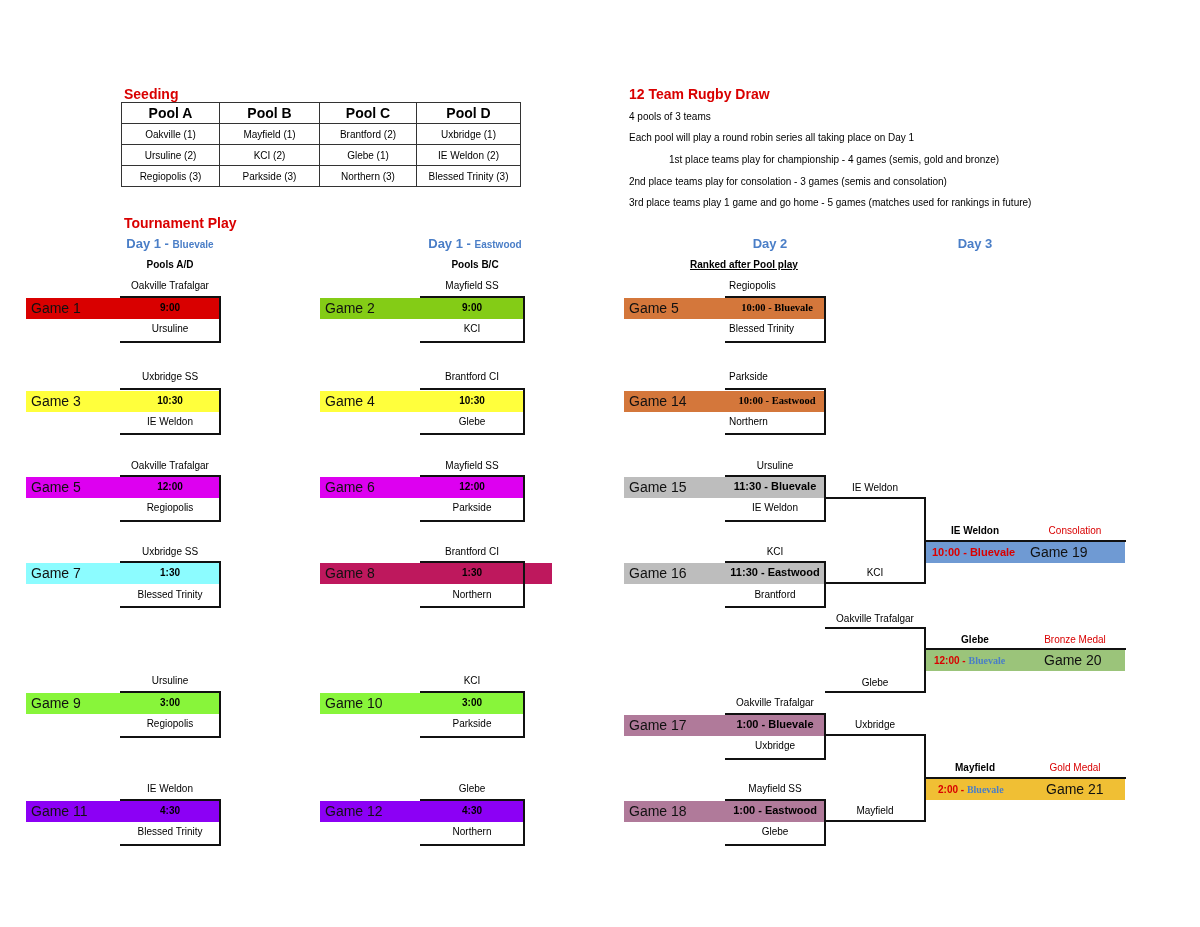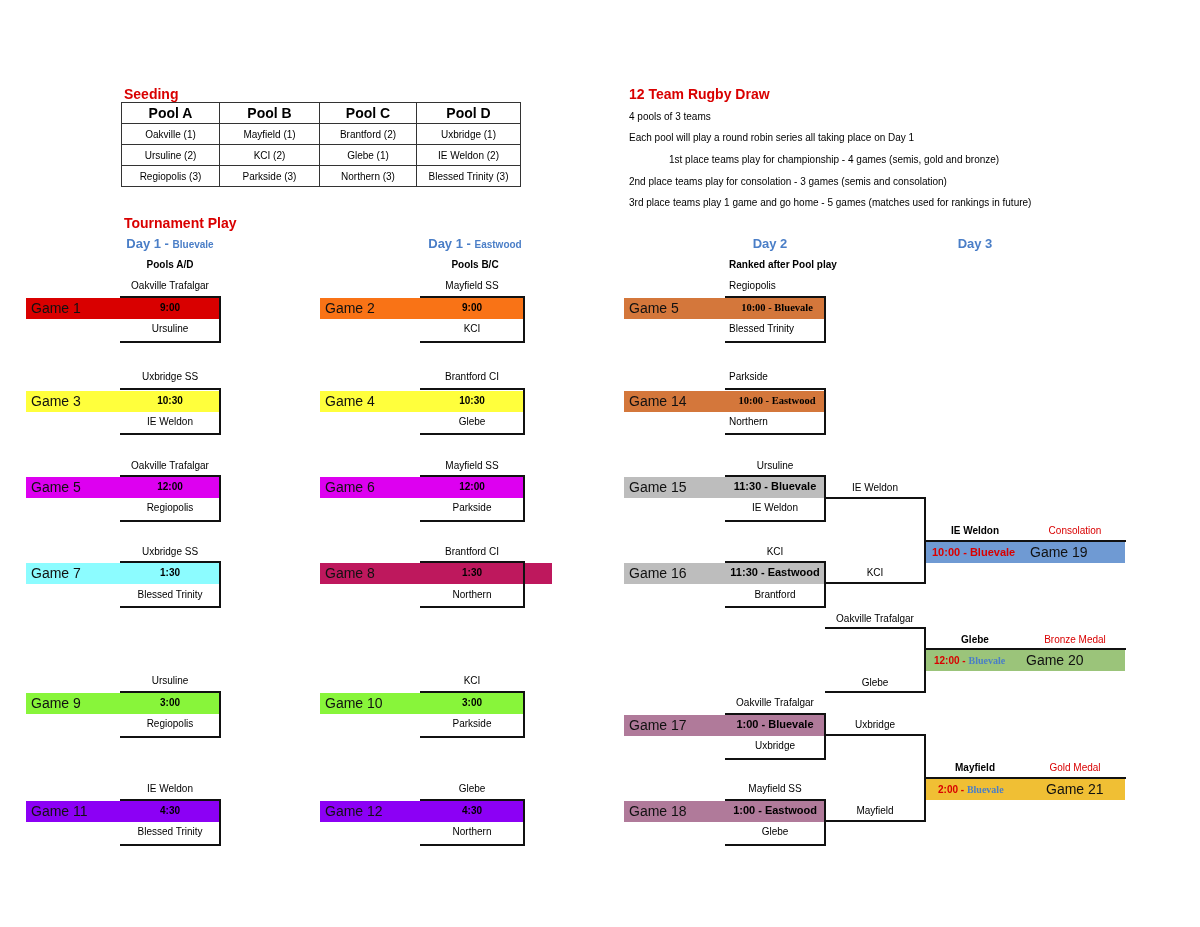--- a/index.html
+++ b/index.html
@@ -66,34 +66,34 @@
 
 <div class="abs red-title" style="left:124px;top:215px;">Tournament Play</div>
 
 <div class="abs day" style="left:80px;top:236px;width:180px;"><span>Day 1 - </span><small>Bluevale</small></div>
 <div class="abs sub" style="left:80px;top:259px;width:180px;">Pools A/D</div>
 
 <div class="abs day" style="left:380px;top:236px;width:190px;"><span>Day 1 - </span><small>Eastwood</small></div>
 <div class="abs sub" style="left:380px;top:259px;width:190px;">Pools B/C</div>
 
 <div class="abs day" style="left:730px;top:236px;width:80px;text-align:center;">Day 2</div>
-<div class="abs sub" style="left:729px;top:259px;">Ranked after Pool play</div>
+<div class="abs sub" style="left:690px;top:259px;text-decoration:underline;">Ranked after Pool play</div>
 
 <div class="abs day" style="left:935px;top:236px;width:80px;">Day 3</div>
 
 <div class="abs team" style="left:120px;top:280px;width:100px;">Oakville Trafalgar</div>
 <div class="bar" style="left:26px;top:298px;width:194px;background:#d90000;text-decoration:underline;">
     <span class="glabel">Game 1</span>
     <span class="time" style="left:94px;width:100px;">9:00</span>
   </div>
 <div class="box" style="left:120px;top:296px;width:99px;height:43px;"></div>
 <div class="abs team" style="left:120px;top:323px;width:100px;">Ursuline</div>
 
 <div class="abs team" style="left:420px;top:280px;width:104px;">Mayfield SS</div>
-<div class="bar" style="left:320px;top:298px;width:204px;background:#f97316;">
+<div class="bar" style="left:320px;top:298px;width:204px;background:#84cc16;">
     <span class="glabel">Game 2</span>
     <span class="time" style="left:100px;width:104px;">9:00</span>
   </div>
 <div class="box" style="left:420px;top:296px;width:103px;height:43px;"></div>
 <div class="abs team" style="left:420px;top:323px;width:104px;">KCI</div>
 
 <div class="abs team" style="left:120px;top:371px;width:100px;">Uxbridge SS</div>
 <div class="bar" style="left:26px;top:391px;width:194px;background:#ffff3c;">
     <span class="glabel">Game 3</span>
     <span class="time" style="left:94px;width:100px;">10:30</span>
@@ -239,21 +239,21 @@
 <div class="bline" style="left:825px;top:627px;width:101px;height:2px;"></div>
 <div class="abs team" style="left:826px;top:677px;width:98px;">Glebe</div>
 <div class="bline" style="left:825px;top:691px;width:101px;height:2px;"></div>
 <div class="bline" style="left:924px;top:627px;width:2px;height:66px;"></div>
 
 <div class="abs team" style="left:926px;top:634px;width:98px;font-weight:bold;">Glebe</div>
 <div class="abs team" style="left:1026px;top:634px;width:98px;color:#d90000;">Bronze Medal</div>
 <div class="bline" style="left:926px;top:648px;width:200px;height:2px;"></div>
 <div class="bar" style="left:926px;top:650px;width:199px;background:#9bc47a;">
   <span class="time" style="left:8px;top:5px;font-size:10px;"><span style="color:#d90000;">12:00 - </span><span class="serif-bold" style="color:#4a7ec7;">Bluevale</span></span>
-  <span class="glabel" style="left:100px;">Game 20</span>
+  <span class="glabel" style="left:118px;">Game 20</span>
 </div>
 
 <div class="abs team" style="left:826px;top:719px;width:98px;">Uxbridge</div>
 <div class="bline" style="left:825px;top:734px;width:101px;height:2px;"></div>
 <div class="abs team" style="left:826px;top:805px;width:98px;">Mayfield</div>
 <div class="bline" style="left:825px;top:820px;width:101px;height:2px;"></div>
 <div class="bline" style="left:924px;top:734px;width:2px;height:88px;"></div>
 
 <div class="abs team" style="left:926px;top:762px;width:98px;font-weight:bold;">Mayfield</div>
 <div class="abs team" style="left:1026px;top:762px;width:98px;color:#d90000;">Gold Medal</div>

